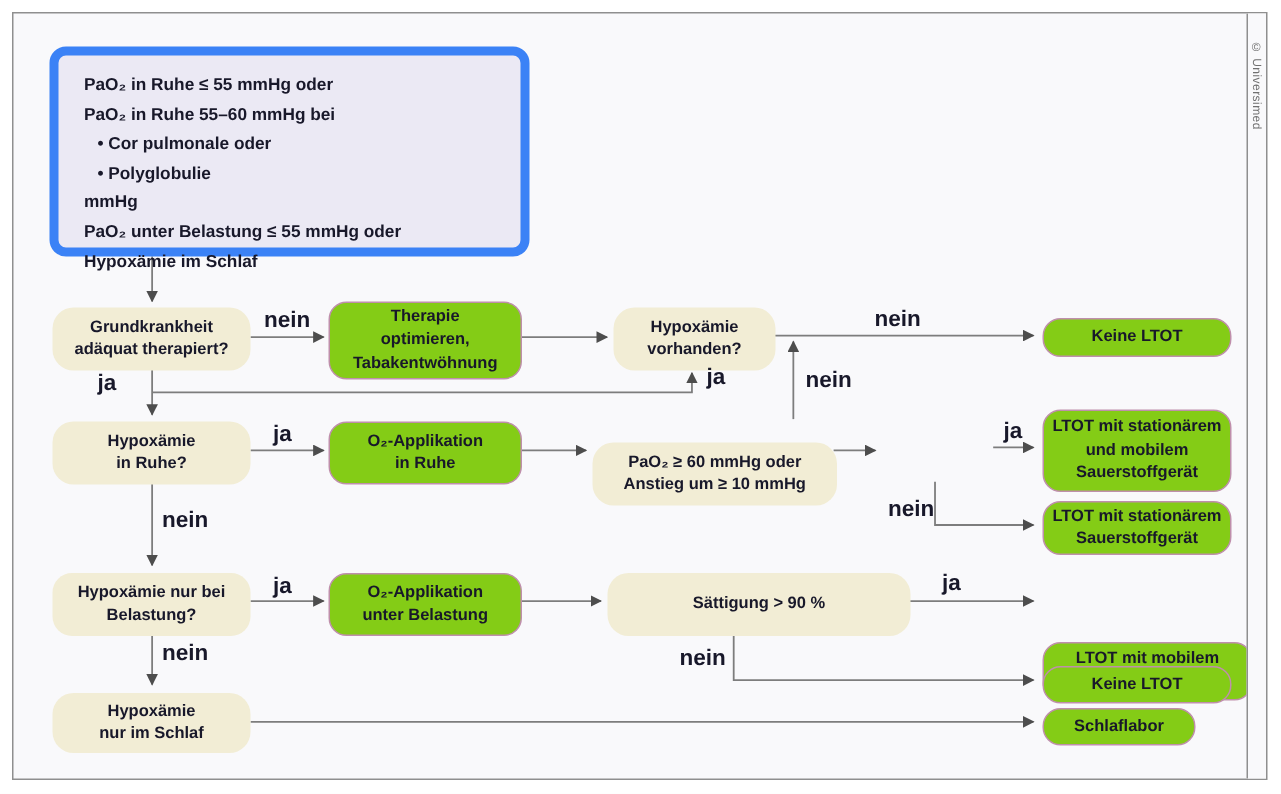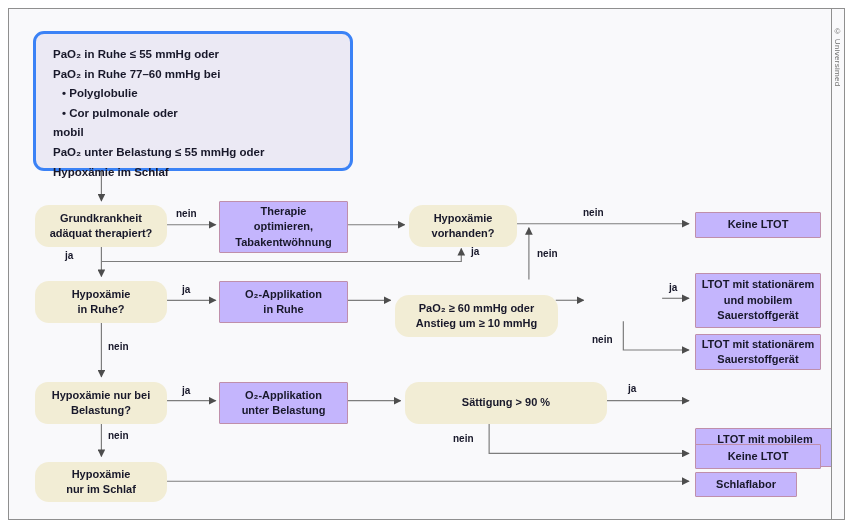--- a/index.html
+++ b/index.html
@@ -3,25 +3,25 @@
 <meta charset="utf-8">
 <style>
   html,body{margin:0;padding:0;background:#ffffff;}
   body{font-family:"Liberation Sans","DejaVu Sans",sans-serif;}
   .canvas{position:relative;width:854px;height:529px;background:#ffffff;overflow:hidden;}
   .frame{position:absolute;left:8px;top:8px;width:837px;height:512px;border:1px solid #8f8f8f;background:#f9f9fb;box-sizing:border-box;}
   svg.connectors{position:absolute;left:0;top:0;width:100%;height:100%;pointer-events:none;}
   .node{position:absolute;display:flex;flex-direction:column;justify-content:center;align-items:center;text-align:center;box-sizing:border-box;color:#18182a;font-weight:bold;font-size:11px;}
   .node span{display:block;line-height:15.5px;}
   .pill{background:#f2edd5;border-radius:14px;}
-  .pink{background:#c4b5fd;border:1px solid #bf8fab;border-radius:1px;}
-  .criteria{position:absolute;left:24px;top:22px;width:320px;height:140px;background:#ebe9f4;border:3px solid #3b82f6;border-radius:11px;box-sizing:border-box;color:#18182a;font-weight:bold;font-size:11.5px;padding:11px 8px 0 17px;}
+  .pink{background:#84cc16;border:1px solid #bf8fab;border-radius:12px;}
+  .criteria{position:absolute;left:24px;top:22px;width:320px;height:140px;background:#ebe9f4;border:6px solid #3b82f6;border-radius:11px;box-sizing:border-box;color:#18182a;font-weight:bold;font-size:11.5px;padding:11px 8px 0 17px;}
   .criteria div{line-height:19.6px;}
   .criteria .ind{padding-left:9px;}
-  .elabel{position:absolute;color:#18182a;font-weight:bold;font-size:10px;line-height:12px;}
+  .elabel{position:absolute;color:#18182a;font-weight:bold;font-size:15px;line-height:12px;}
   .credit-strip{position:absolute;top:0;right:0;bottom:0;width:12px;border-left:1px solid #8f8f8f;background:#f9f9fb;}
   .credit{writing-mode:vertical-rl;font-size:8px;color:#707070;padding-top:18px;margin-left:1px;letter-spacing:0.3px;white-space:nowrap;}
 </style>
 </head>
 <body>
 
 <div class="canvas">
   <div class="frame">
 
     <svg class="connectors" viewBox="0 0 838 513">
@@ -49,24 +49,24 @@
         <path d="M339,394 L393,394" marker-end="url(#arr)"></path>
         <path d="M579,394 L683,394" marker-end="url(#arr)"></path>
         <path d="M482,415 L482,447 L683,447" marker-end="url(#arr)"></path>
         <path d="M92,415 L92,450" marker-end="url(#arr)"></path>
         <path d="M158,475 L683,475" marker-end="url(#arr)"></path>
       </g>
     </svg>
 
     <div class="criteria">
       <div>PaO₂ in Ruhe ≤ 55 mmHg oder</div>
-      <div>PaO₂ in Ruhe 77–60 mmHg bei</div>
+      <div>PaO₂ in Ruhe 55–60 mmHg bei</div>
+      <div class="ind">• Cor pulmonale oder</div>
       <div class="ind">• Polyglobulie</div>
-      <div class="ind">• Cor pulmonale oder</div>
-      <div>mobil</div>
+      <div>mmHg</div>
       <div>PaO₂ unter Belastung ≤ 55 mmHg oder</div>
       <div>Hypoxämie im Schlaf</div>
     </div>
 
     <div class="node pill" style="left:26px;top:196px;width:132px;height:42px;">
       <span>Grundkrankheit</span>
       <span>adäquat therapiert?</span>
     </div>
     <div class="node pill" style="left:400px;top:196px;width:108px;height:42px;">
       <span>Hypoxämie</span>

